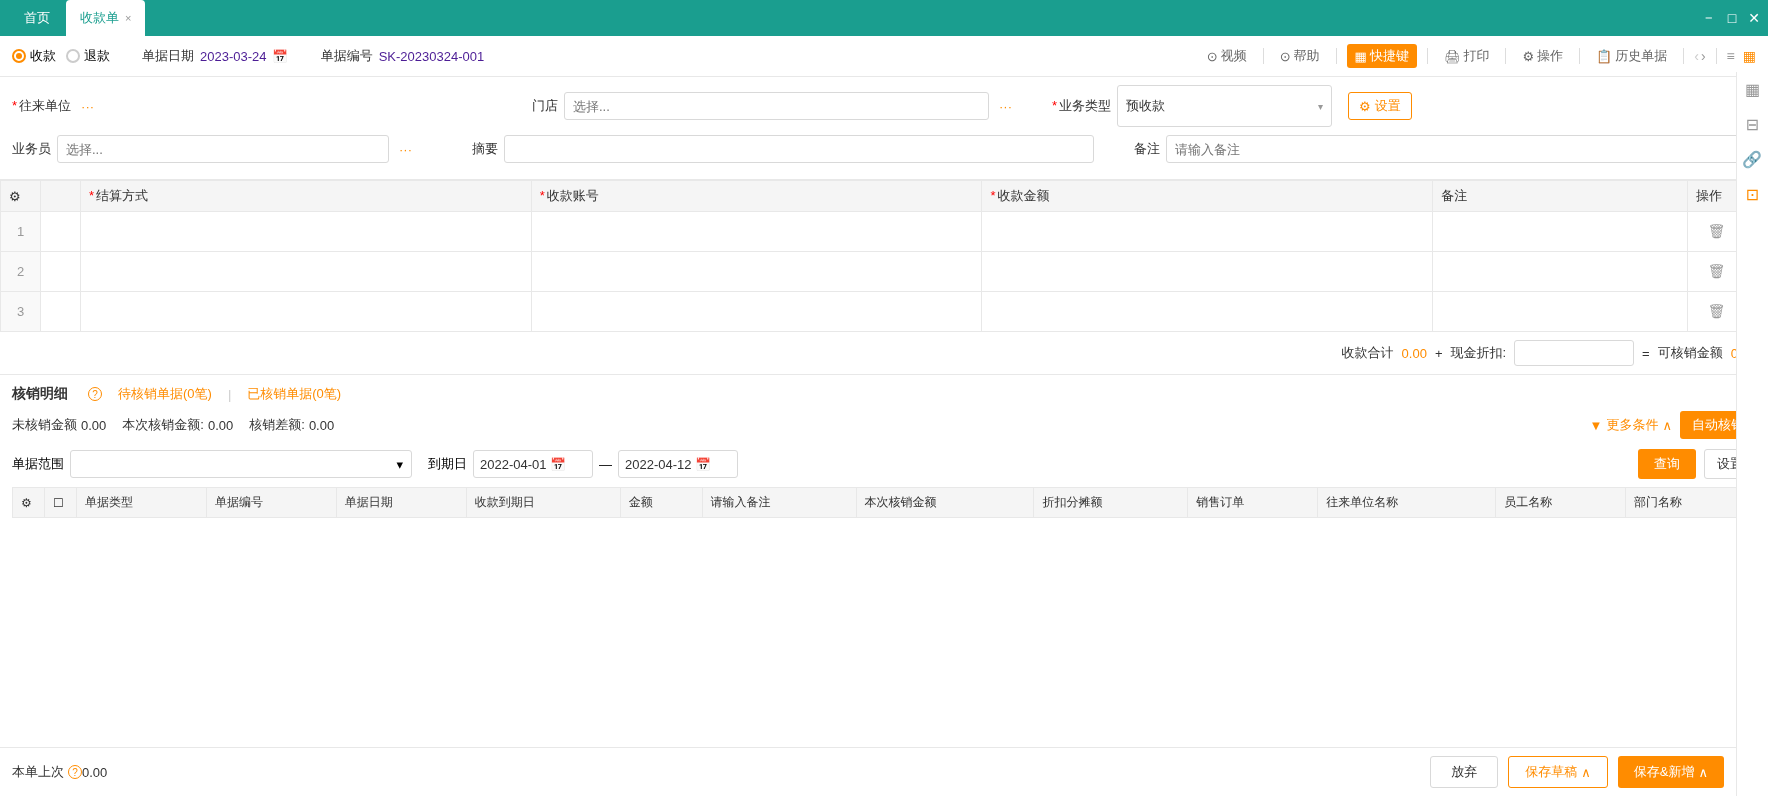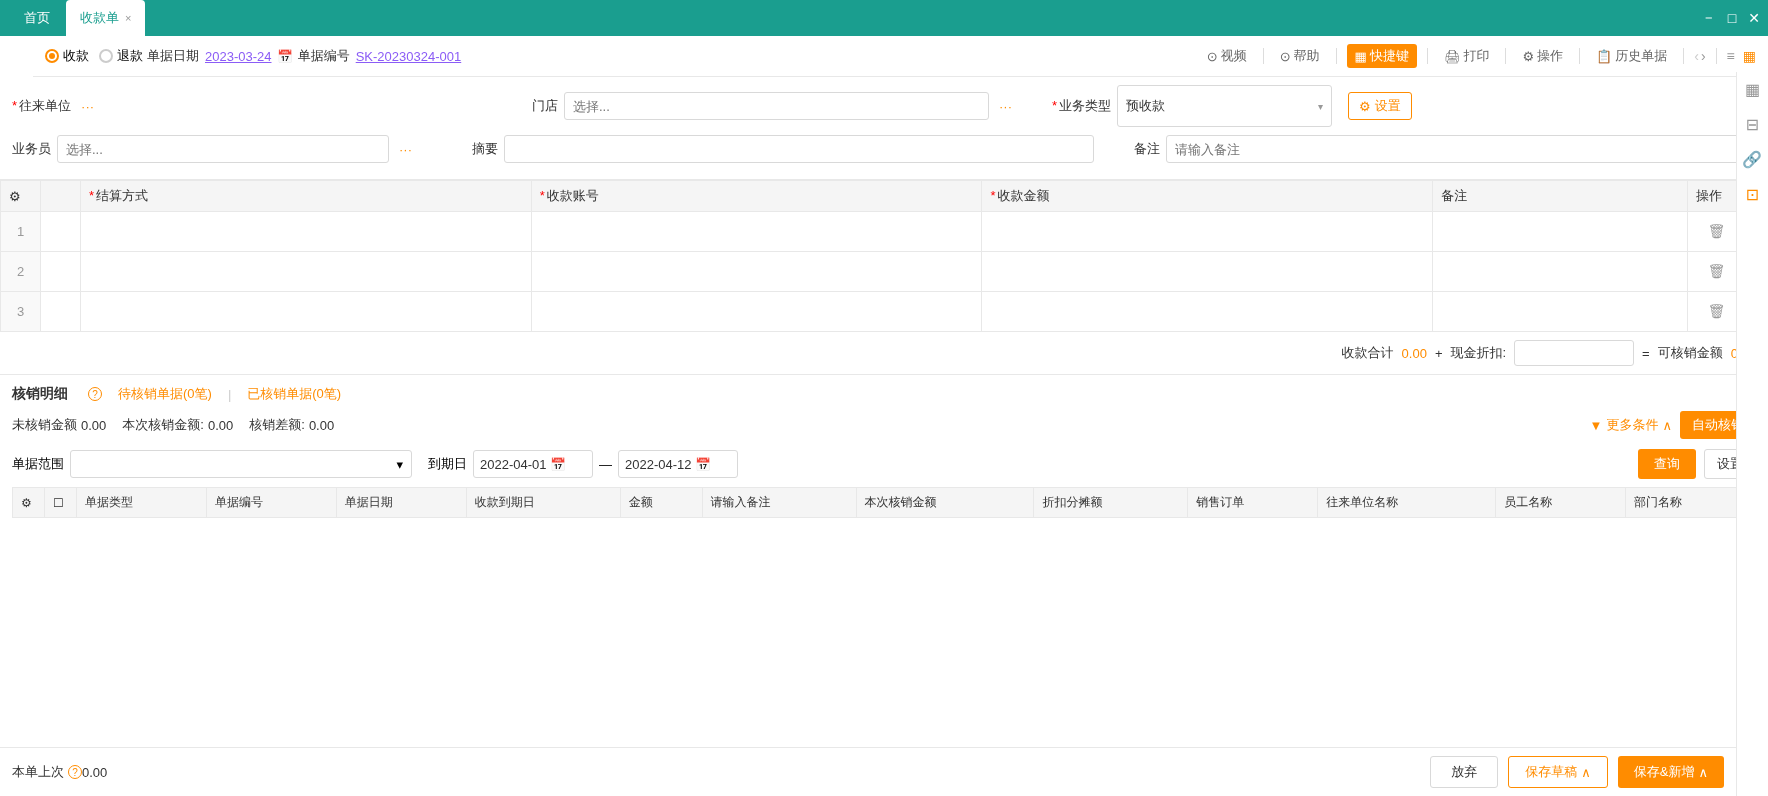--- a/index.html
+++ b/index.html
@@ -15,29 +15,29 @@
       padding: 0 14px; border-radius: 4px 4px 0 0; cursor: pointer; font-size: 13px;
     }
     .tab-close { margin-left: 6px; color: #999; cursor: pointer; font-size: 11px; }
     .tab-bar-right { margin-left: auto; display: flex; gap: 12px; align-items: center; }
     .tab-bar-right span { color: #fff; font-size: 14px; cursor: pointer; }
 
     
     .main-content { background: #fff; margin: 0; height: calc(796px - 36px); overflow: hidden; display: flex; flex-direction: column; }
 
     
-    .toolbar { display: flex; align-items: center; padding: 8px 12px; border-bottom: 1px solid #e8e8e8; gap: 4px; margin-left: 33px; }
+    .toolbar { display: flex; align-items: center; padding: 8px 12px; border-bottom: 1px solid #e8e8e8; gap: 32px; }
     .radio-group { display: flex; align-items: center; gap: 10px; }
     .radio-item { display: flex; align-items: center; gap: 4px; cursor: pointer; }
     .radio-dot { width: 14px; height: 14px; border-radius: 50%; border: 2px solid #ccc; display: flex; align-items: center; justify-content: center; }
     .radio-dot.active { border-color: #ff8c00; }
     .radio-dot.active::after { content: ''; width: 6px; height: 6px; background: #ff8c00; border-radius: 50%; display: block; }
     .toolbar-field { display: flex; align-items: center; gap: 6px; color: #333; }
     .toolbar-field .label { color: #333; white-space: nowrap; }
-    .toolbar-field .value { color: #8b5cf6; text-decoration: underline; }
+    .toolbar-field .value { color: #4c1d95; }
     .toolbar-right { margin-left: auto; display: flex; align-items: center; gap: 8px; }
     .toolbar-btn { display: flex; align-items: center; gap: 3px; color: #666; cursor: pointer; font-size: 12px; padding: 2px 6px; }
     .toolbar-btn-orange { background: #ff8c00; color: #fff; border: none; border-radius: 3px; padding: 3px 8px; cursor: pointer; font-size: 12px; display: flex; align-items: center; gap: 3px; }
     .divider-v { width: 1px; height: 16px; background: #ddd; margin: 0 2px; }
 
     
     .form-area { padding: 8px 12px; border-bottom: 1px solid #e8e8e8; }
     .form-row { display: flex; align-items: center; gap: 0; margin-bottom: 8px; }
     .form-field { display: flex; align-items: center; gap: 6px; flex: 1; }
     .form-label { color: #333; white-space: nowrap; min-width: fit-content; }

